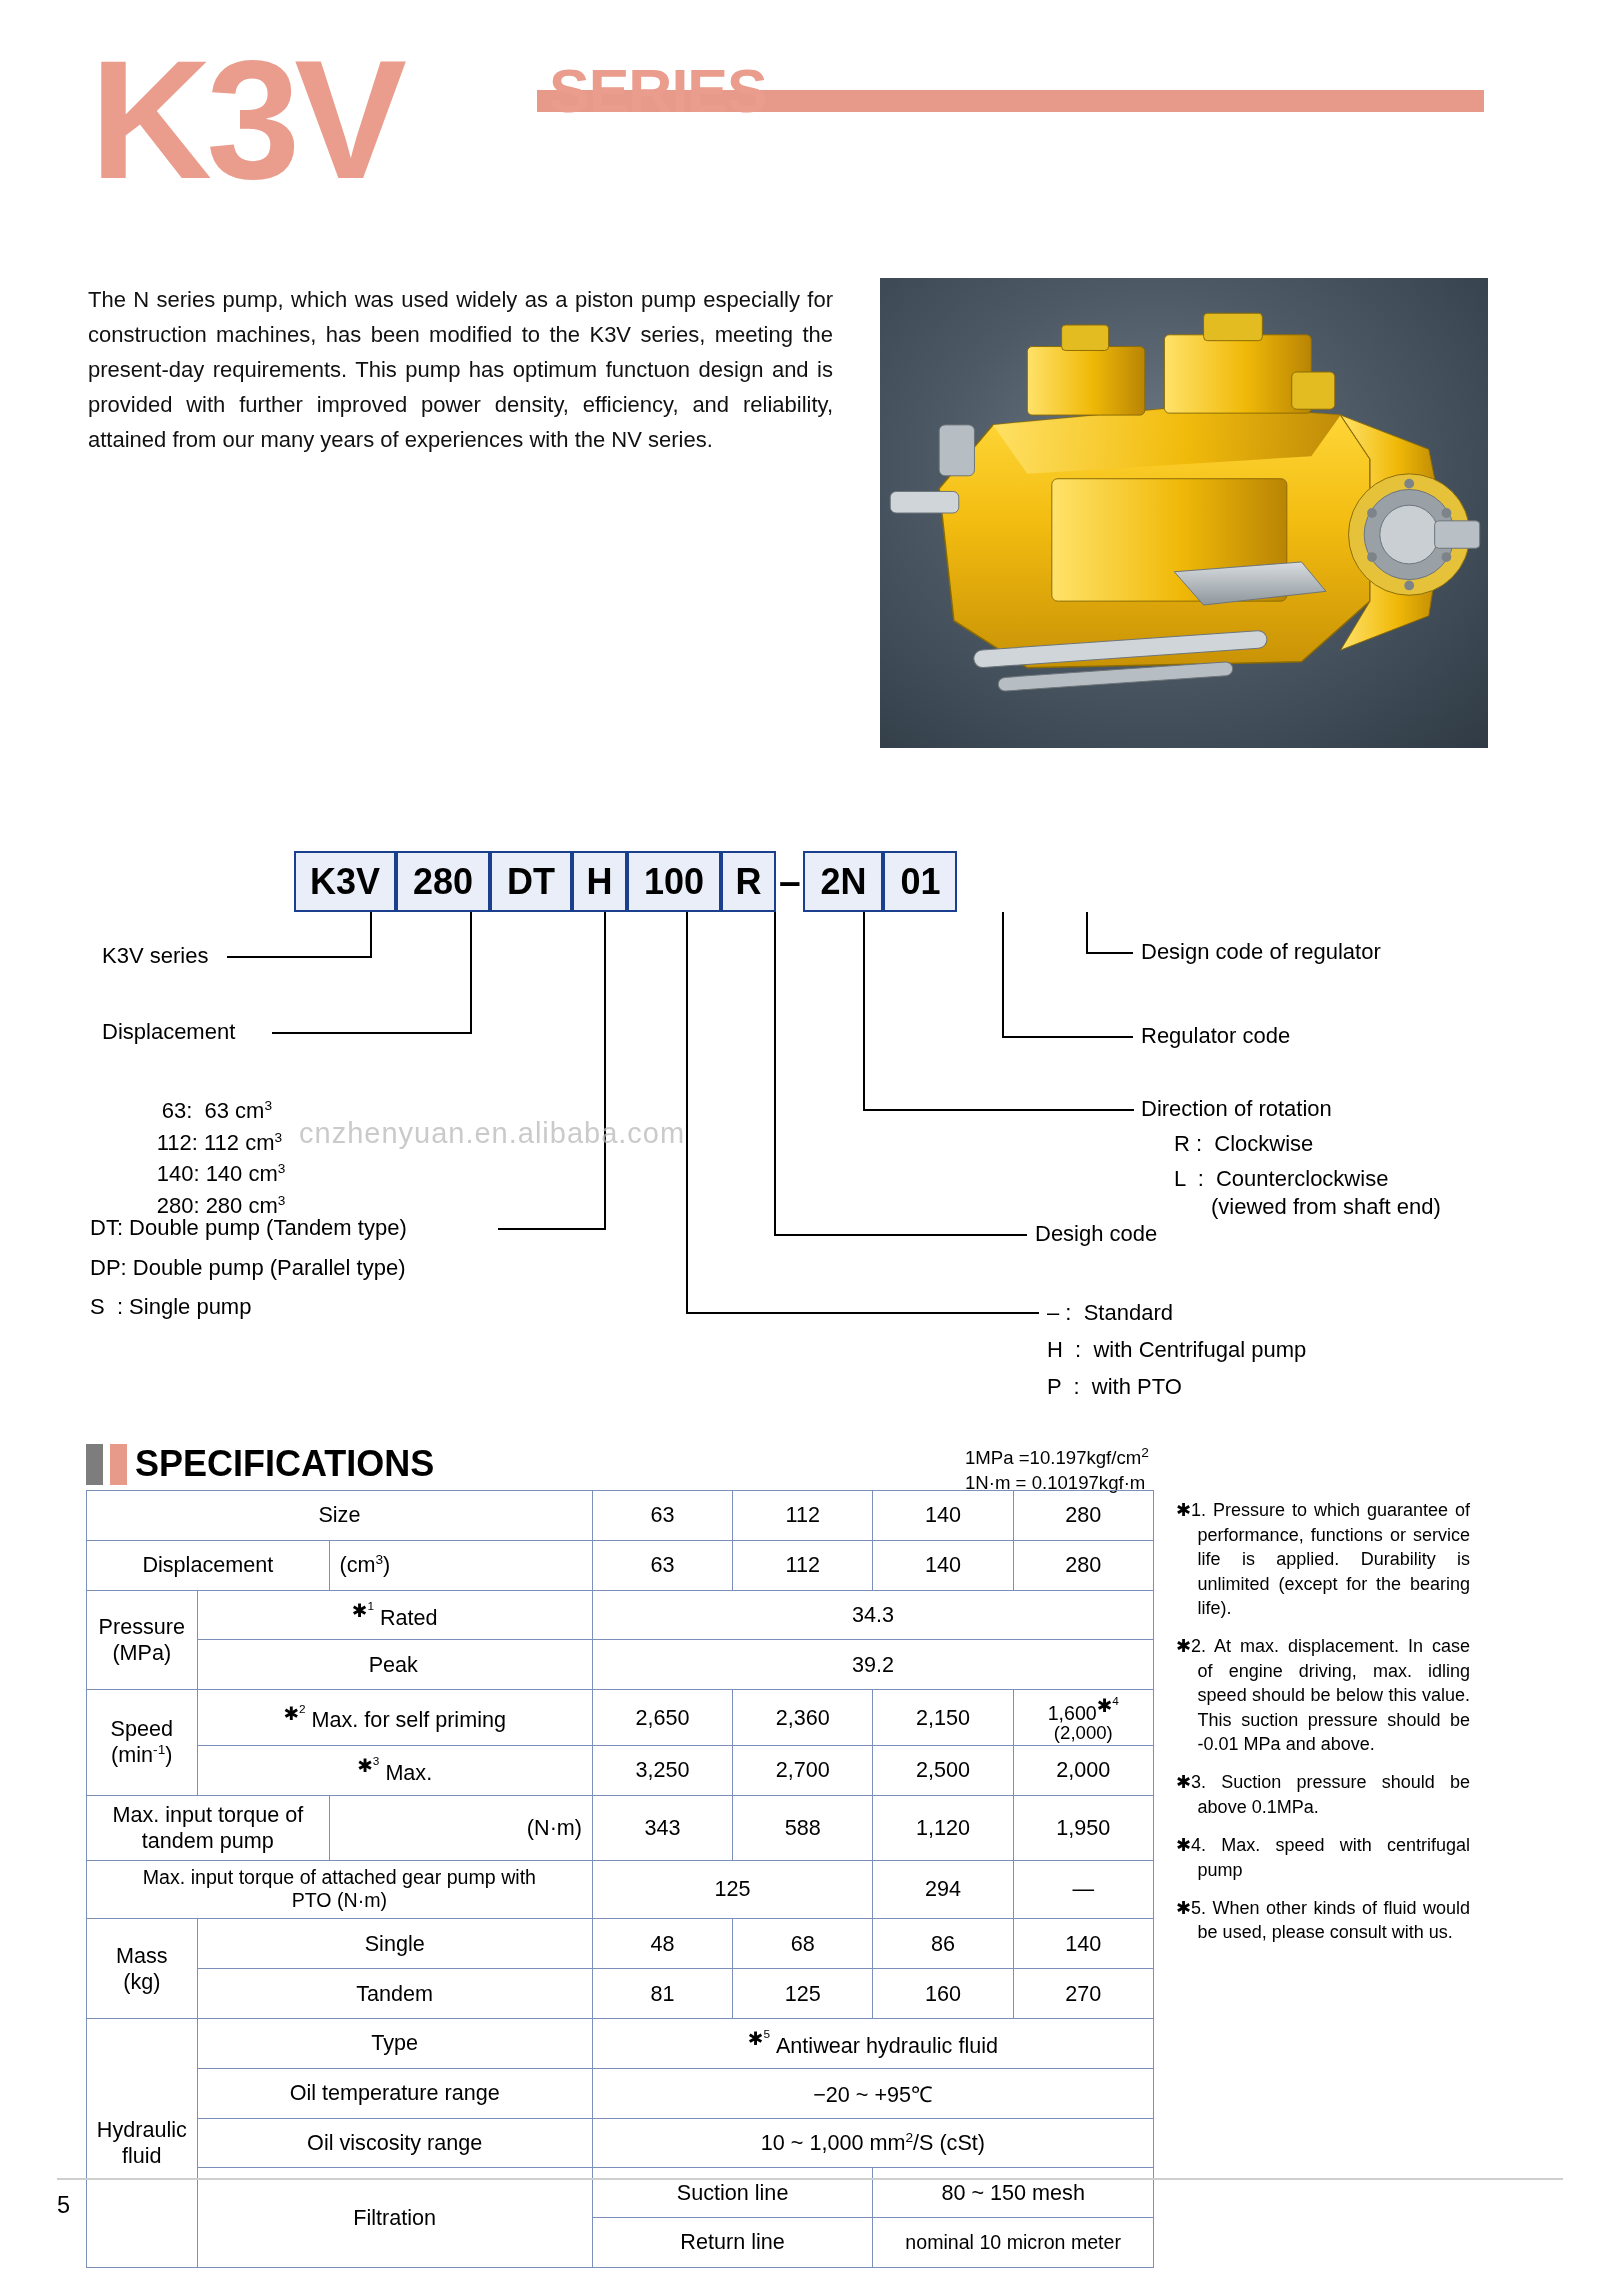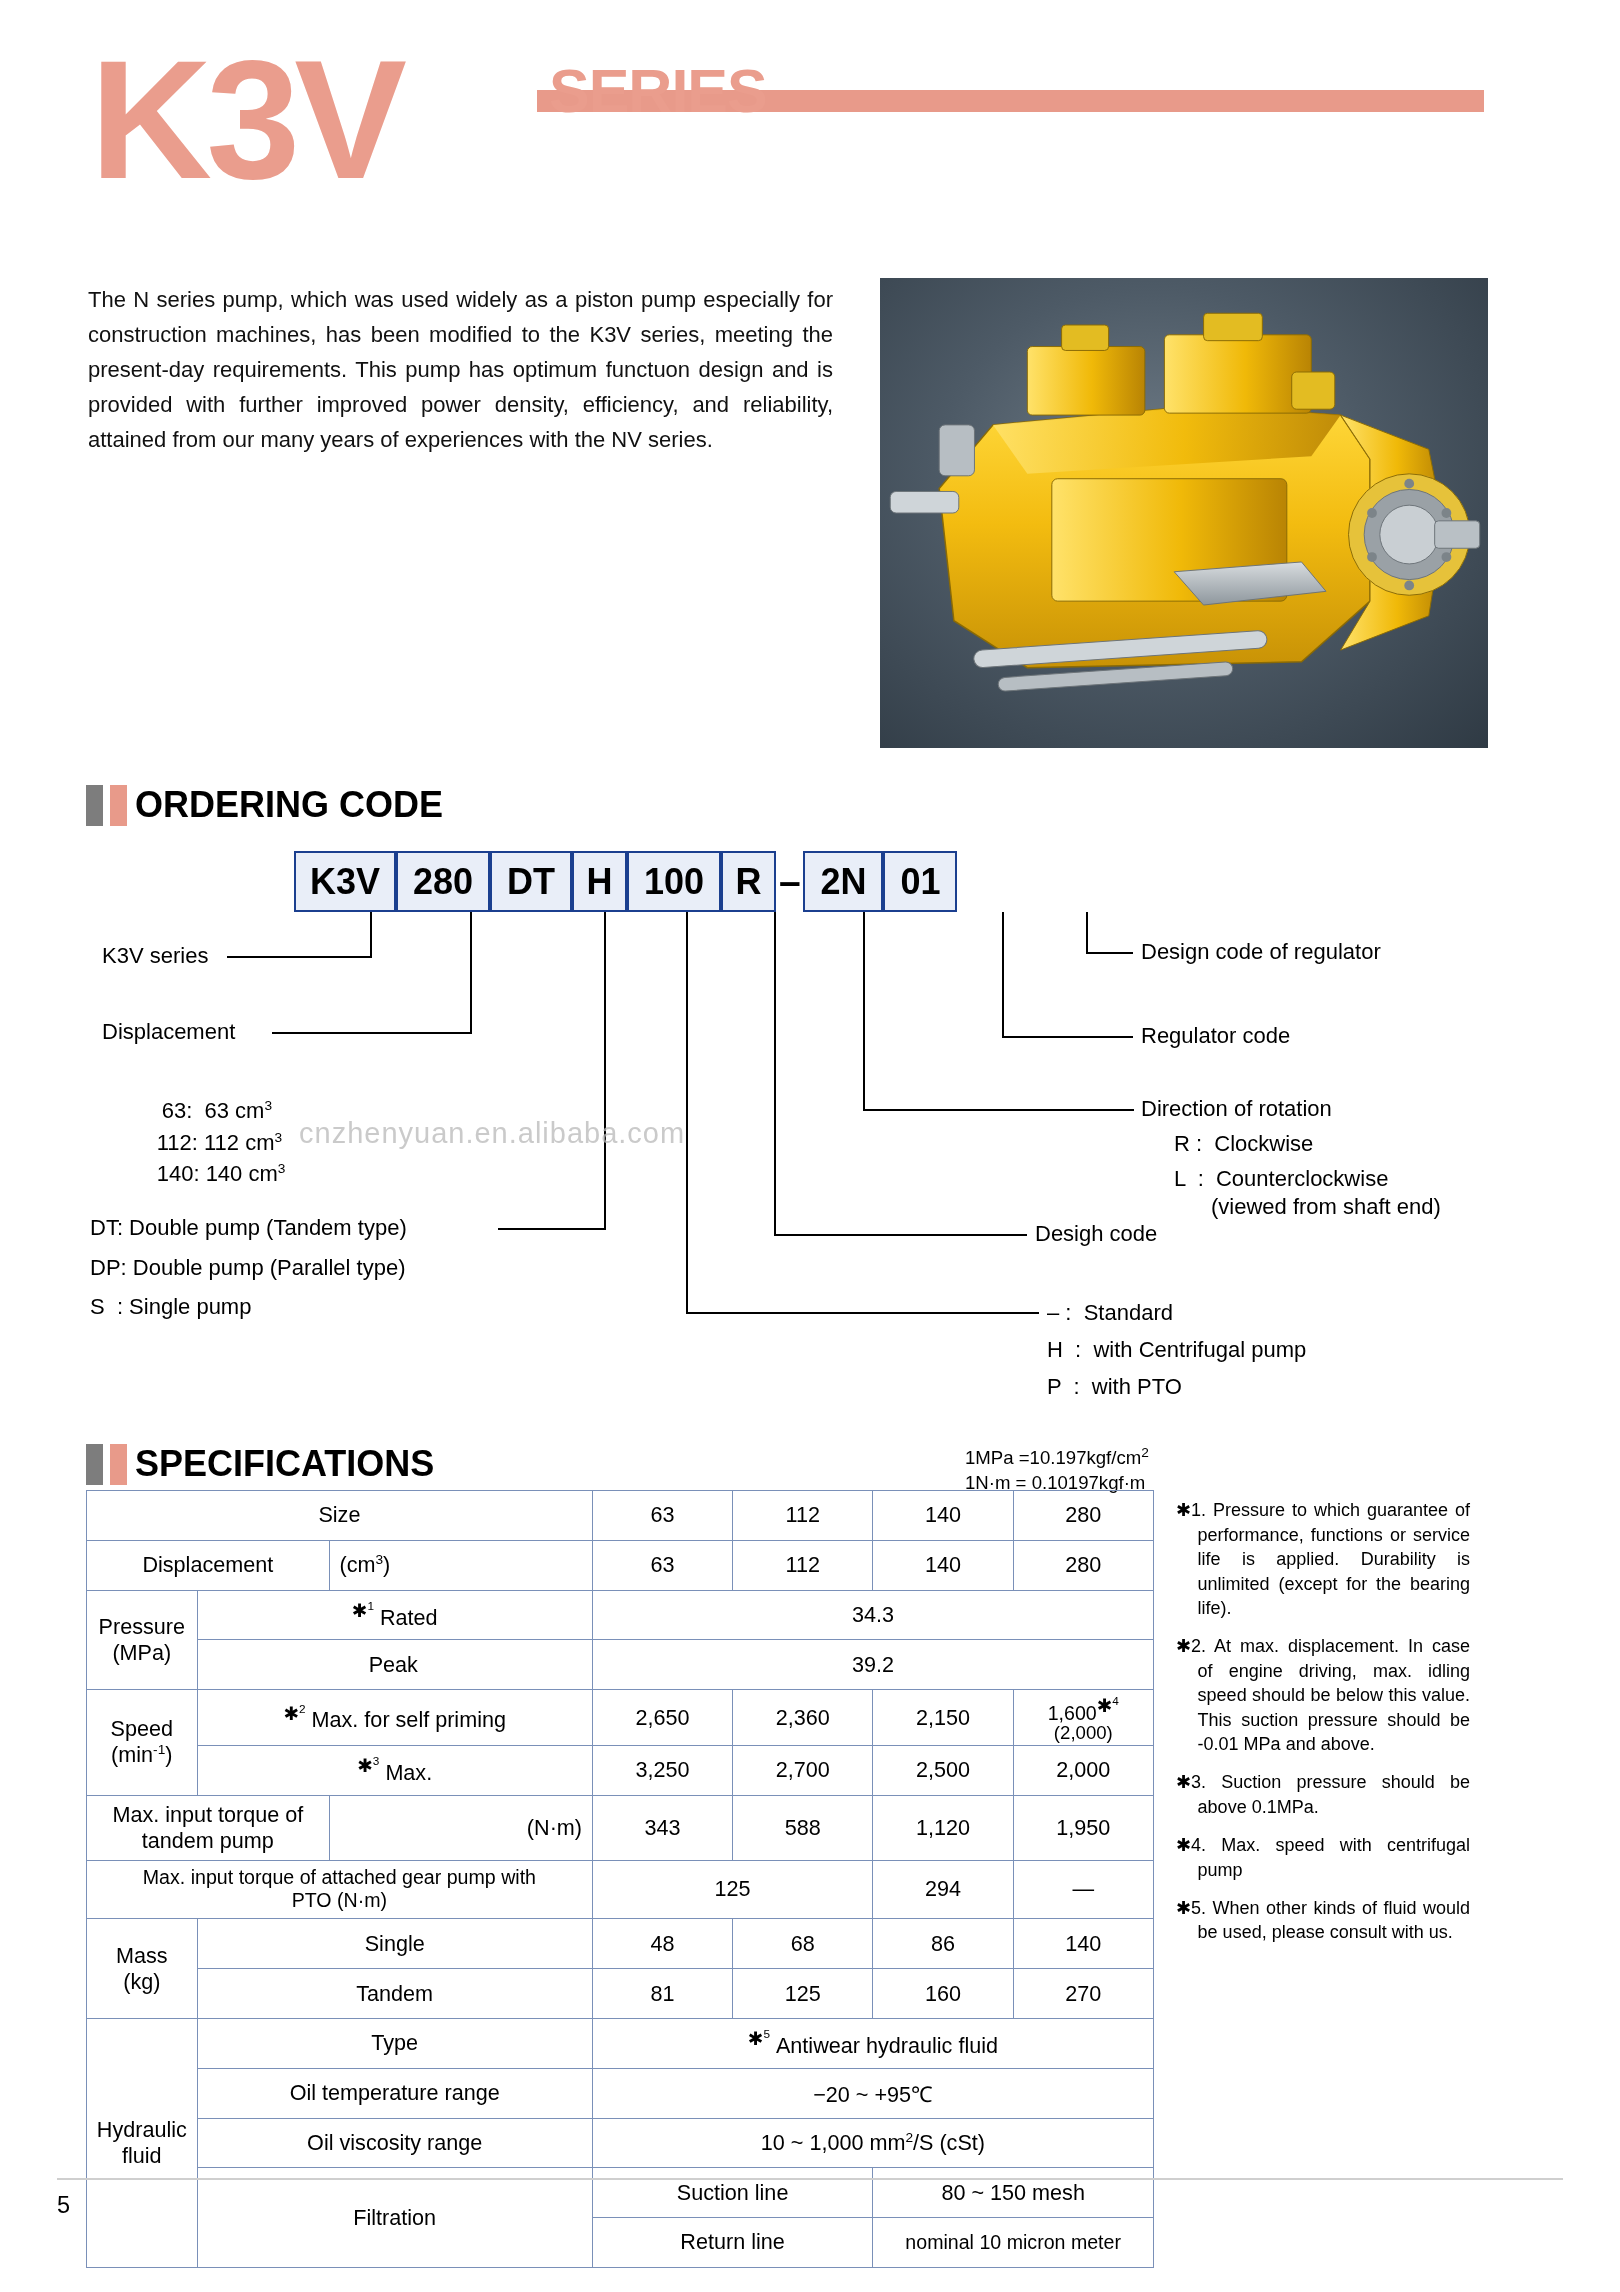--- a/index.html
+++ b/index.html
@@ -174,25 +174,20 @@
       <rect x="10" y="218" width="70" height="22" rx="6" fill="#cfd5d9" stroke="#6d7479"></rect>
 
       <rect x="95" y="370" width="300" height="18" rx="9" fill="#cfd5d9" stroke="#6d7479" transform="rotate(-4 245 379)"></rect>
       <rect x="120" y="400" width="240" height="14" rx="7" fill="#b7bec3" stroke="#6d7479" transform="rotate(-4 240 407)"></rect>
 
       <rect x="60" y="150" width="36" height="52" rx="6" fill="#b7bec3" stroke="#6d7479"></rect>
       <rect x="420" y="96" width="44" height="38" rx="5" fill="#e3bc22" stroke="#8a6a05"></rect>
     </svg>
   </div>
 
-  <div class="sec" id="sec-order">
-    <span class="mk g"></span>
-    <span class="mk r"></span>
-    <h2>ORDERING CODE</h2>
-  </div>
 
   <div class="code-row">
     <div class="code-box" style="width:102px">K3V</div>
     <div class="code-box" style="width:94px">280</div>
     <div class="code-box" style="width:82px">DT</div>
     <div class="code-box" style="width:55px">H</div>
     <div class="code-box" style="width:94px">100</div>
     <div class="code-box" style="width:55px">R</div>
     <div class="code-dash">–</div>
     <div class="code-box" style="width:80px">2N</div>
@@ -210,20 +205,23 @@
     <div class="lead v" style="left:470px;top:912px;height:122px;"></div>
 
     <div class="ord-label" style="left:125px;top:1062px;">
       63<span style="letter-spacing:0">:</span>&nbsp;&nbsp;63 cm<span class="sup">3</span>
     </div>
     <div class="ord-label" style="left:120px;top:1094px;">
       112<span>:</span>&nbsp;112 cm<span class="sup">3</span>
     </div>
     <div class="ord-label" style="left:120px;top:1125px;">
       140<span>:</span>&nbsp;140 cm<span class="sup">3</span>
+    </div>
+    <div class="ord-label" style="left:120px;top:1157px;">
+      280<span>:</span>&nbsp;280 cm<span class="sup">3</span>
     </div>
 
     <div class="ord-label" style="left:90px;top:1213px;">DT: Double pump (Tandem type)</div>
     <div class="lead h" style="left:498px;top:1228px;width:108px;"></div>
     <div class="lead v" style="left:604px;top:912px;height:318px;"></div>
 
     <div class="ord-label" style="left:90px;top:1253px;">DP: Double pump (Parallel type)</div>
     <div class="ord-label" style="left:90px;top:1292px;">S  : Single pump</div>
 
     <div class="lead v" style="left:1086px;top:912px;height:41px;"></div>

